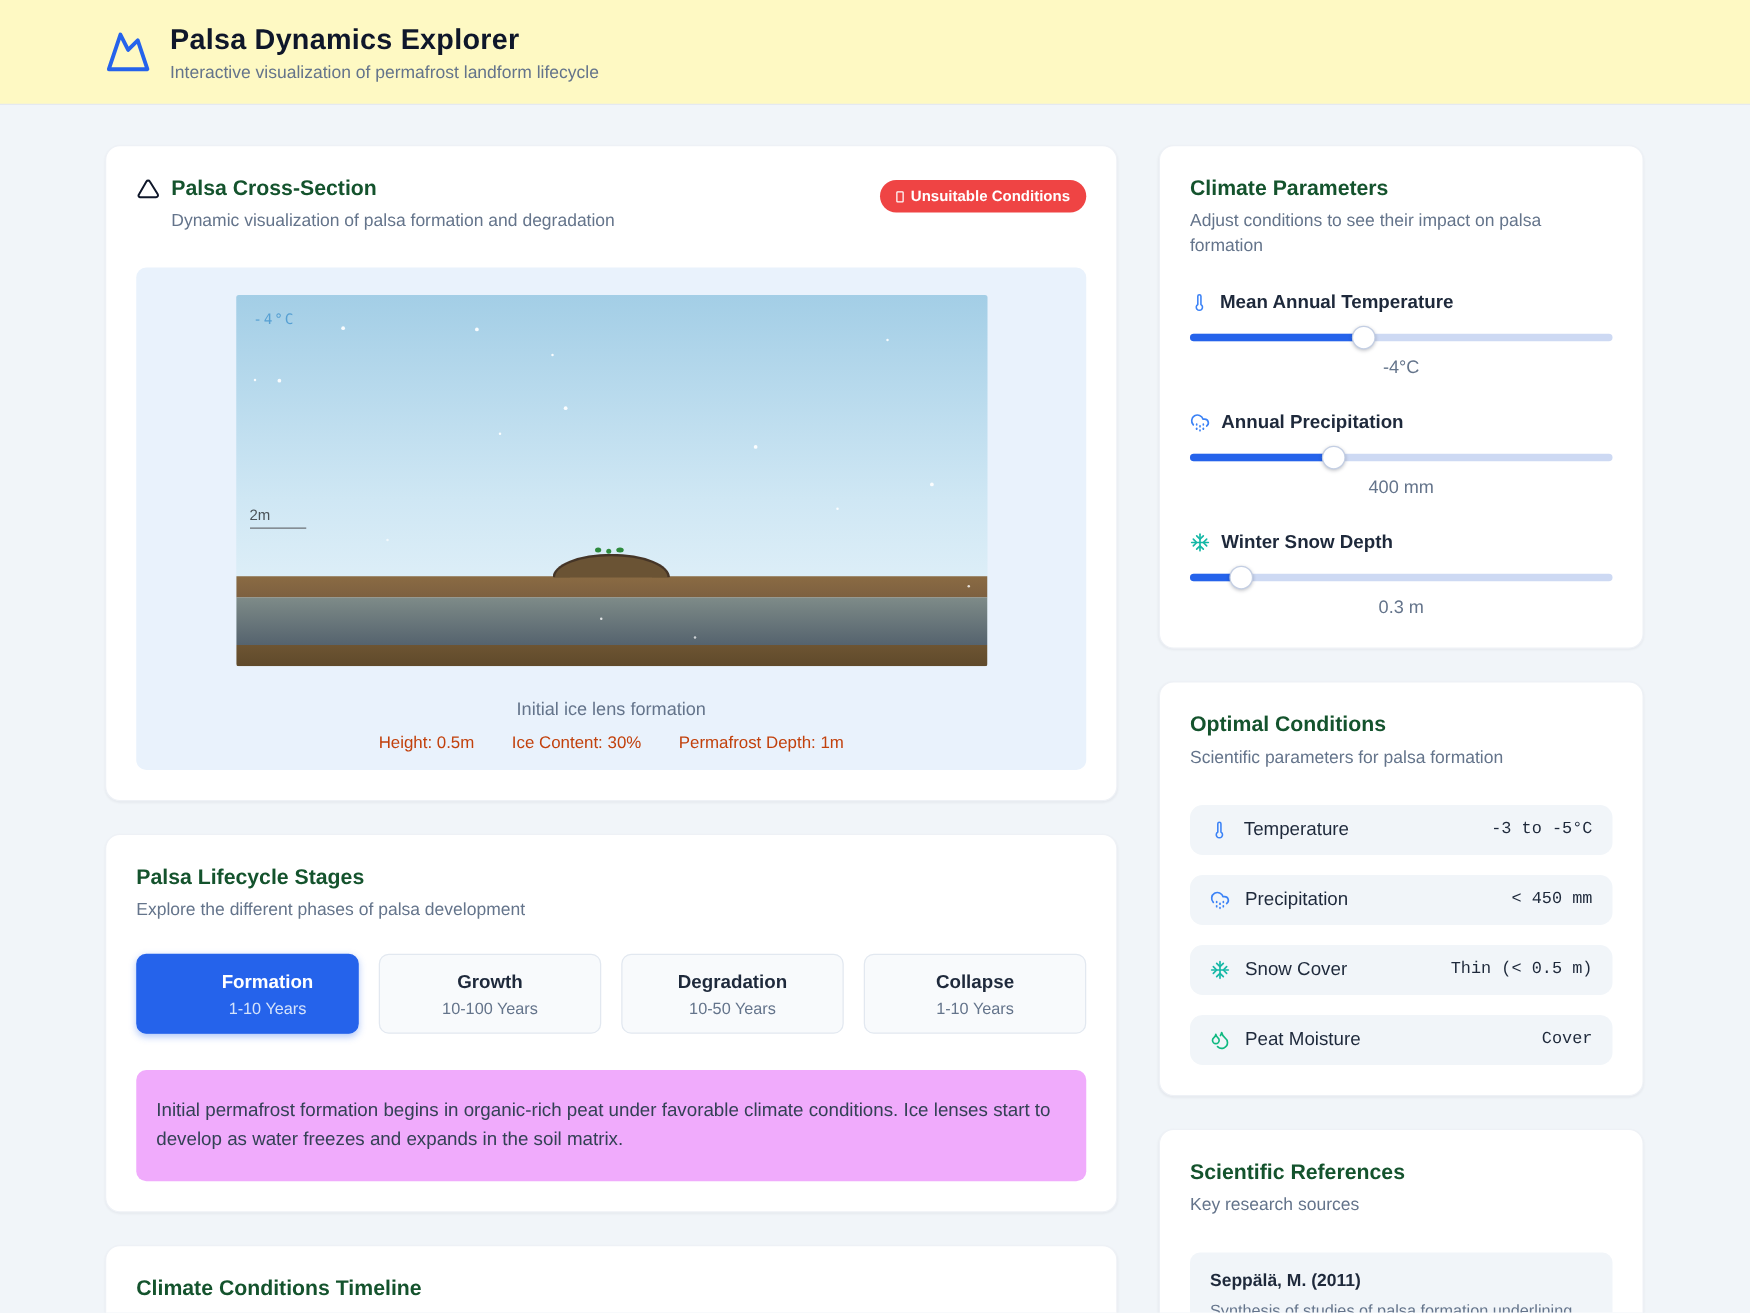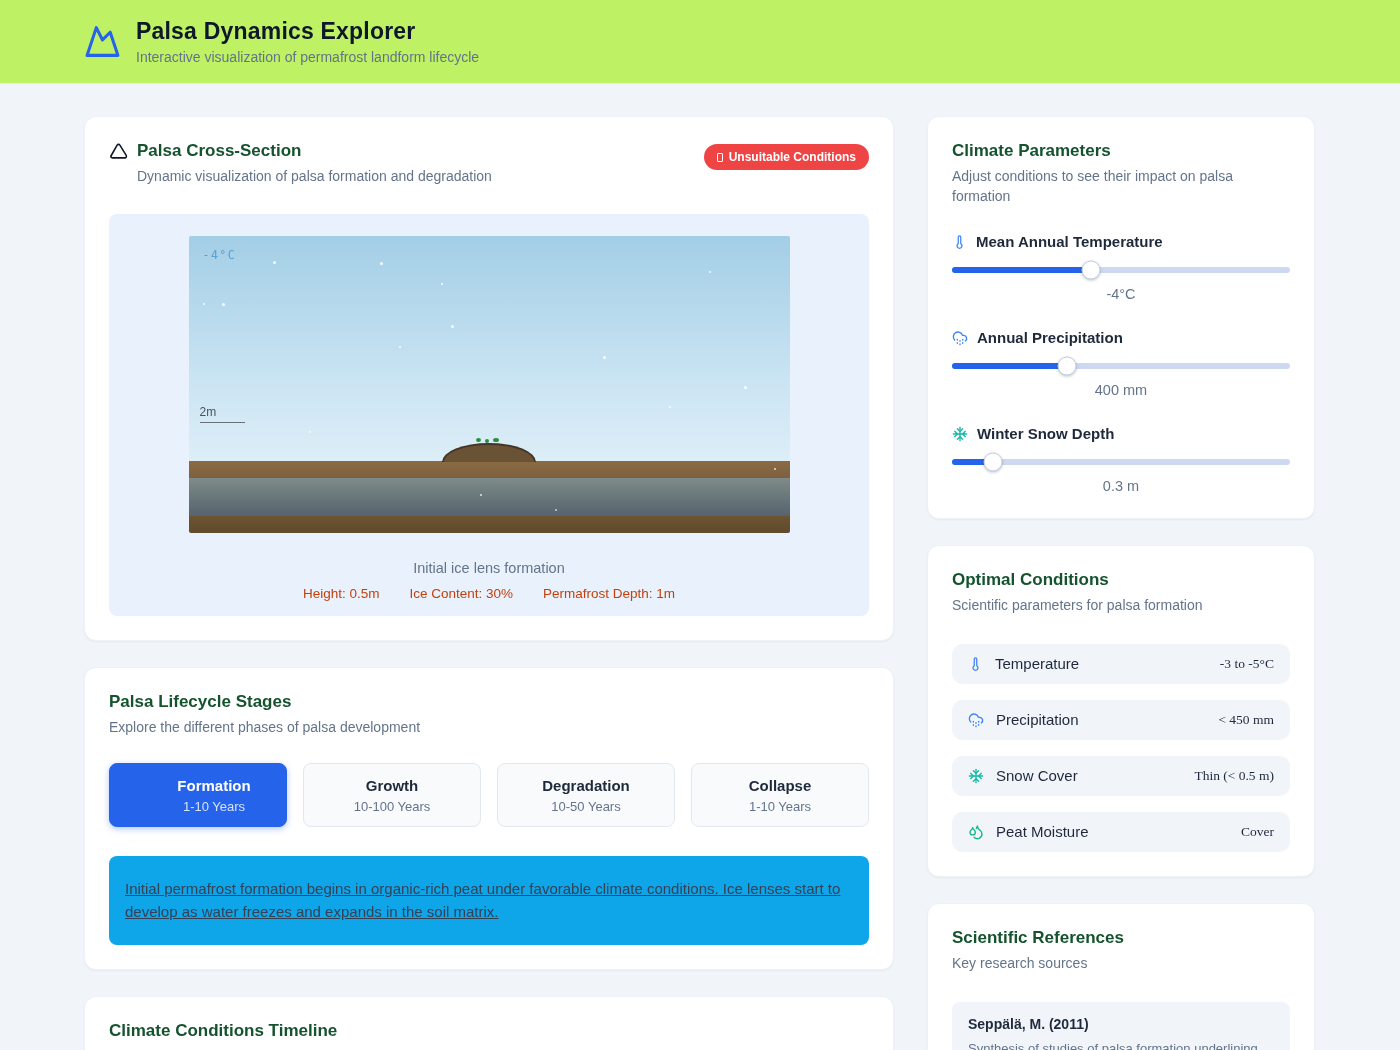--- a/index.html
+++ b/index.html
@@ -5,21 +5,21 @@
   * { margin:0; padding:0; box-sizing:border-box; }
   html,body { width:1400px; height:1050px; overflow:hidden; }
   body {
     font-family:"Liberation Sans", sans-serif;
     background:#f1f5f9;
     color:#0f172a;
   }
 
   
   .app-header {
-    background:#bef264; height:84px;
+    background:#fef9c3; height:84px;
     border-bottom:1px solid #e5e9f0;
     display:flex; align-items:center;
     padding:16px 84px;
   }
   .app-header .logo { margin-right:15px; display:flex; align-items:center; }
   .app-title { font-size:23px; font-weight:700; color:#0f172a; letter-spacing:.2px; }
   .app-subtitle { font-size:14px; color:#64748b; margin-top:4px; }
 
   
   .main {
@@ -88,22 +88,22 @@
     border-radius:8px; border:1px solid #e2e8f0; background:#f8fafc;
     height:64px; display:flex; flex-direction:column; align-items:center; justify-content:center;
     cursor:pointer; font-family:inherit;
   }
   .stage .s-name { font-size:15px; font-weight:600; color:#1e293b; }
   .stage .s-dur { font-size:13px; color:#64748b; margin-top:5px; }
   .stage.active { background:#2563eb; border-color:#2563eb; box-shadow:0 2px 6px rgba(37,99,235,.35);padding-left:32px; }
   .stage.active .s-name { color:#ffffff; }
   .stage.active .s-dur { color:#d5e3fb; }
   .stage-desc {
-    margin-top:29px; background:#0ea5e9; border-radius:8px;
-    padding:21px 16px; font-size:15px; color:#334155; line-height:1.55;text-decoration:underline;
+    margin-top:29px; background:#f0abfc; border-radius:8px;
+    padding:21px 16px; font-size:15px; color:#334155; line-height:1.55;
   }
 
   
   .slider-group { margin-top:27px; }
   .slider-label { display:flex; align-items:center; gap:9px; font-size:15px; font-weight:600; color:#1e293b; }
   .track {
     position:relative; height:6px; border-radius:3px; background:#cdd9f3; margin-top:17px;
   }
   .fill { position:absolute; left:0; top:0; bottom:0; background:#2563eb; border-radius:3px; }
   .thumb {
@@ -116,21 +116,21 @@
 
   
   .opt-rows { margin-top:28px; }
   .opt-row {
     background:#f1f5f9; border-radius:10px; height:40px;
     display:flex; align-items:center; gap:12px; padding:0 16px; margin-bottom:16px;
   }
   .opt-row:last-child { margin-bottom:0; }
   .opt-label { font-size:15px; color:#1e293b; }
   .opt-value { margin-left:auto; font-size:13.5px; color:#1e293b;
-               font-family:Liberation Serif, serif; }
+               font-family:Liberation Mono, monospace; }
 
   
   .ref-item { margin-top:29px; background:#f1f5f9; border-radius:8px; padding:14px 16px; }
   .ref-citation { font-size:14px; font-weight:700; color:#1e293b; }
   .ref-desc { font-size:13px; color:#64748b; margin-top:7px; line-height:1.5; }
 
   .icon { flex:0 0 auto; display:flex; }
 </style>
 </head>
 <body>

